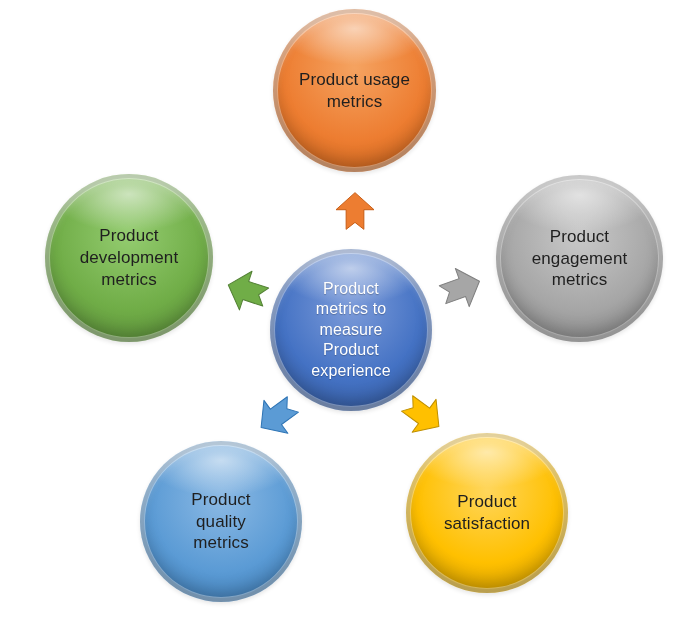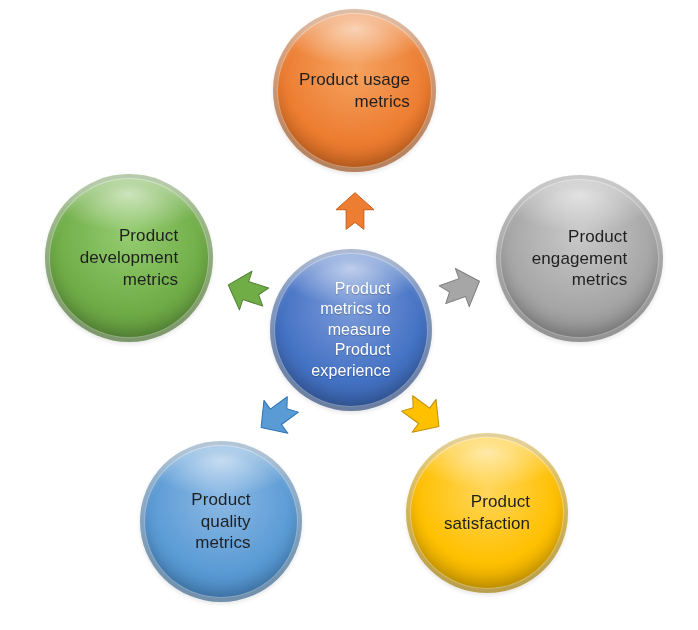--- a/index.html
+++ b/index.html
@@ -6,21 +6,21 @@
   body{
     width:698px;height:630px;background:#FFFFFF;
     font-family:"Liberation Sans", sans-serif;
     overflow:hidden;
   }
   .stage{position:relative;width:698px;height:630px;background:#FFFFFF;}
 
   
   .circle{
     position:absolute;border-radius:50%;
-    display:flex;align-items:center;justify-content:center;text-align:right;
+    display:flex;align-items:center;justify-content:center;text-align:center;
     background:
       radial-gradient(ellipse 62% 30% at 50% 12%, rgba(255,255,255,.60), rgba(255,255,255,0) 75%),
       radial-gradient(circle at 50% 36%, var(--light) 0%, var(--base) 55%, var(--dark) 100%);
     box-shadow:
       0 2px 4px rgba(0,0,0,.10),
       inset 0 0 0 4px rgba(0,0,0,.10),
       inset 0 0 0 5px rgba(255,255,255,.35),
       inset 0 -10px 16px rgba(0,0,0,.22),
       inset 0 6px 8px rgba(255,255,255,.30);
   }

